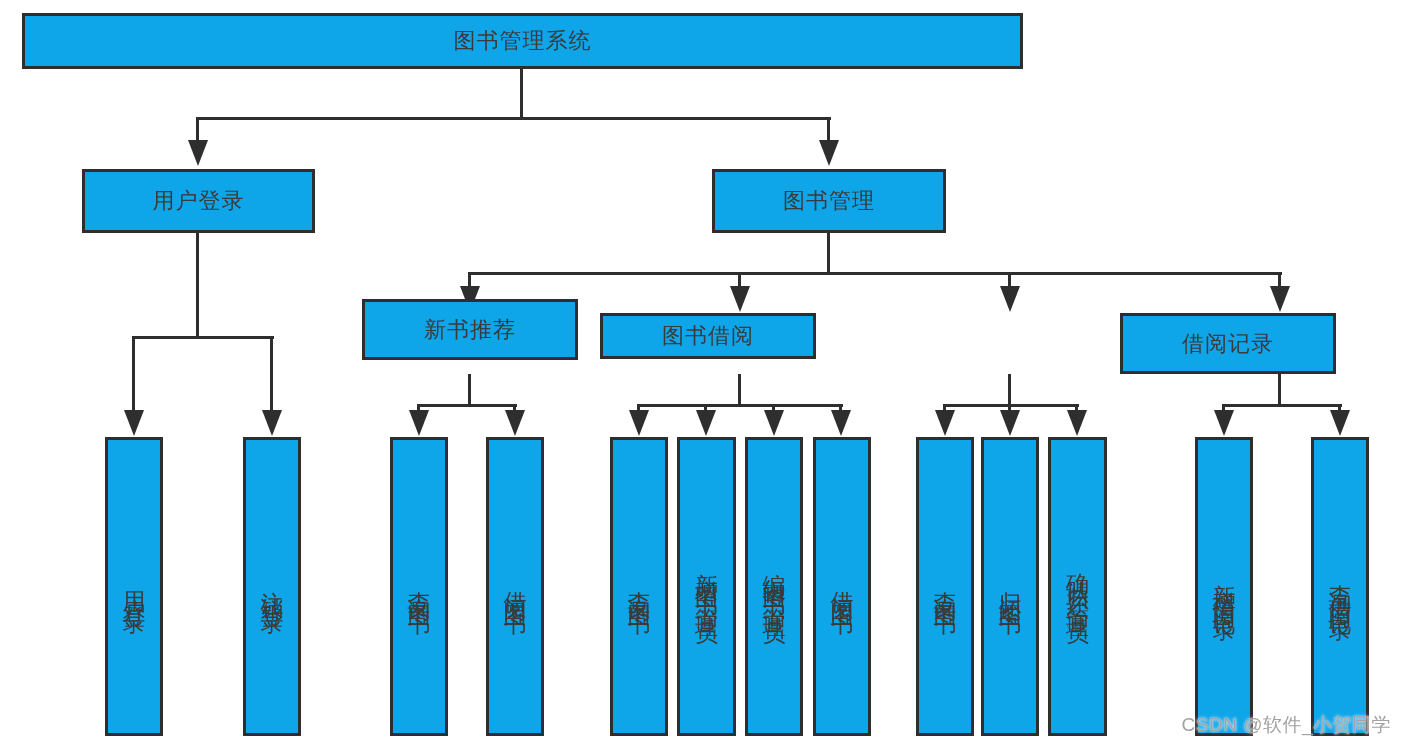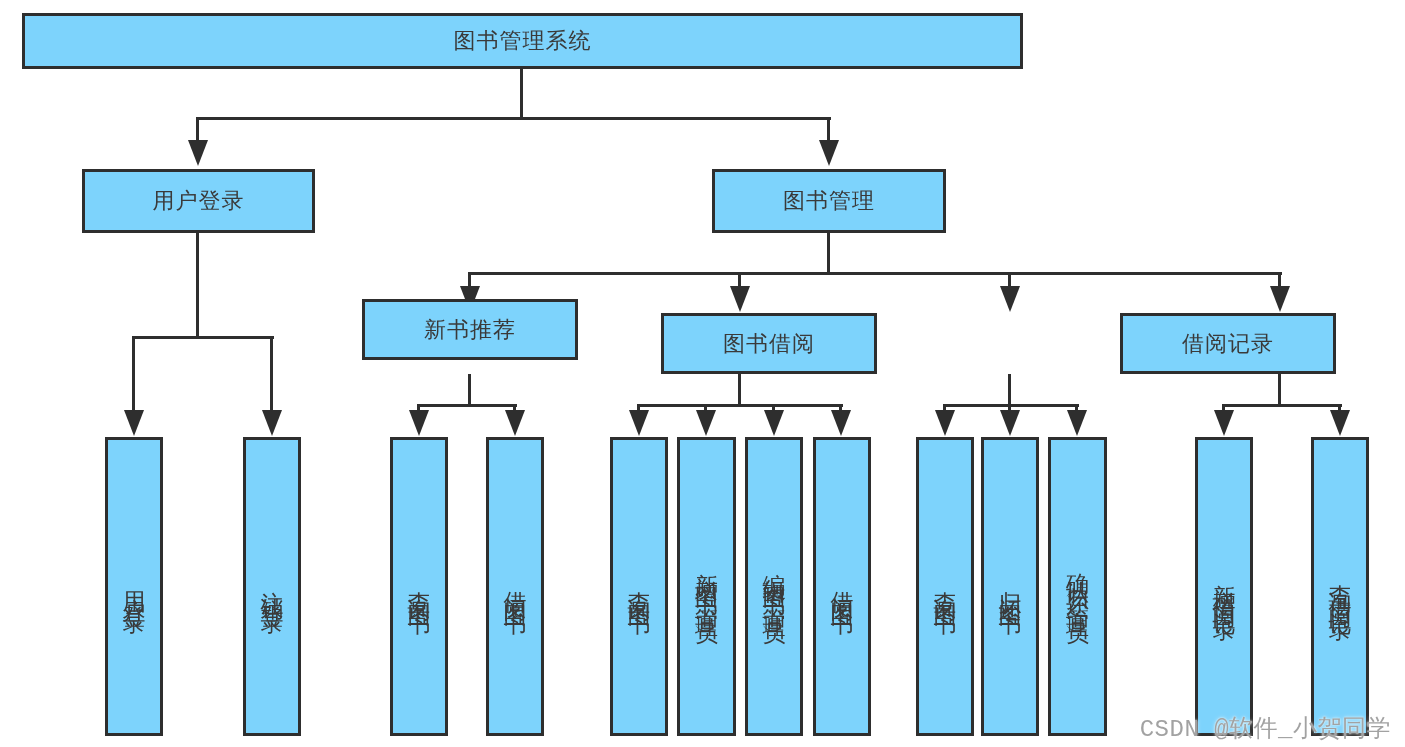--- a/index.html
+++ b/index.html
@@ -12,21 +12,21 @@
     position:relative;
     width:1405px;height:747px;
     background:var(--bg);
     overflow:hidden;
     font-family:"Liberation Sans","DejaVu Sans",sans-serif;
     color:var(--text);
   }
   .box{
     position:absolute;
     box-sizing:border-box;
-    background:#7dd3fc;
+    background:#0ea5e9;
     border:3px solid var(--line);
     display:flex;
     align-items:center;
     justify-content:center;
     font-size:22px;
     letter-spacing:1px;
     z-index:2;
   }
   .vbox span{
     writing-mode:vertical-rl;
@@ -41,26 +41,25 @@
     position:absolute;
     width:0;height:0;
     border-left:10px solid transparent;
     border-right:10px solid transparent;
     border-top:26px solid var(--line);
     z-index:1;
   }
   .watermark{
     position:absolute;
     top:712px;right:14px;
-    font-size:24px;
+    font-size:19px;
     color:#a2a2a2;
     letter-spacing:.5px;
     z-index:5;
     text-shadow:0 0 2px rgba(255,255,255,.9),0 0 4px rgba(255,255,255,.7);
-    font-family:Liberation Mono, monospace;
   }
 </style>
 </head>
 <body>
 
 <div class="canvas">
 
   <div class="box" style="left:22px;top:13px;width:1001px;height:56px">
     <span>图书管理系统</span>
   </div>
@@ -93,21 +92,21 @@
   <div class="vl" style="left:738px;top:272px;width:3px;height:18px"></div>
   <div class="ah" style="left:730px;top:286px"></div>
   <div class="vl" style="left:1008px;top:272px;width:3px;height:18px"></div>
   <div class="ah" style="left:1000px;top:286px"></div>
   <div class="vl" style="left:1278px;top:272px;width:3px;height:18px"></div>
   <div class="ah" style="left:1270px;top:286px"></div>
 
   <div class="box" style="left:362px;top:299px;width:216px;height:61px">
     <span>新书推荐</span>
   </div>
-  <div class="box" style="left:661px;top:313px;width:216px;height:61px">
+  <div class="box" style="left:600px;top:313px;width:216px;height:46px">
     <span>图书借阅</span>
   </div>
   <div class="box" style="left:1120px;top:313px;width:216px;height:61px">
     <span>借阅记录</span>
   </div>
 
   <div class="vl" style="left:468px;top:374px;width:3px;height:33px"></div>
   <div class="hl" style="left:417px;top:404px;width:100px;height:3px"></div>
   <div class="vl" style="left:417px;top:404px;width:3px;height:10px"></div>
   <div class="ah" style="left:409px;top:410px"></div>

